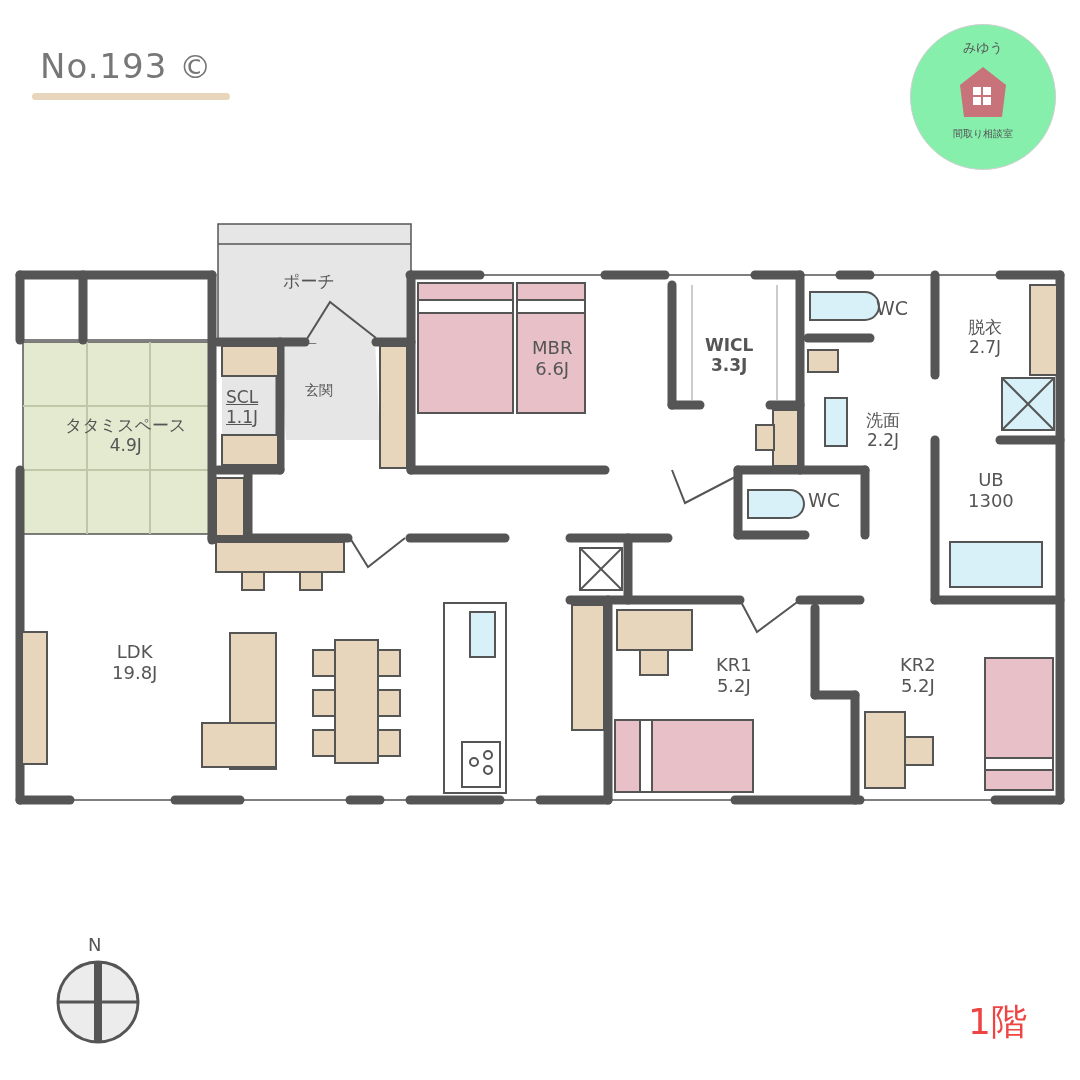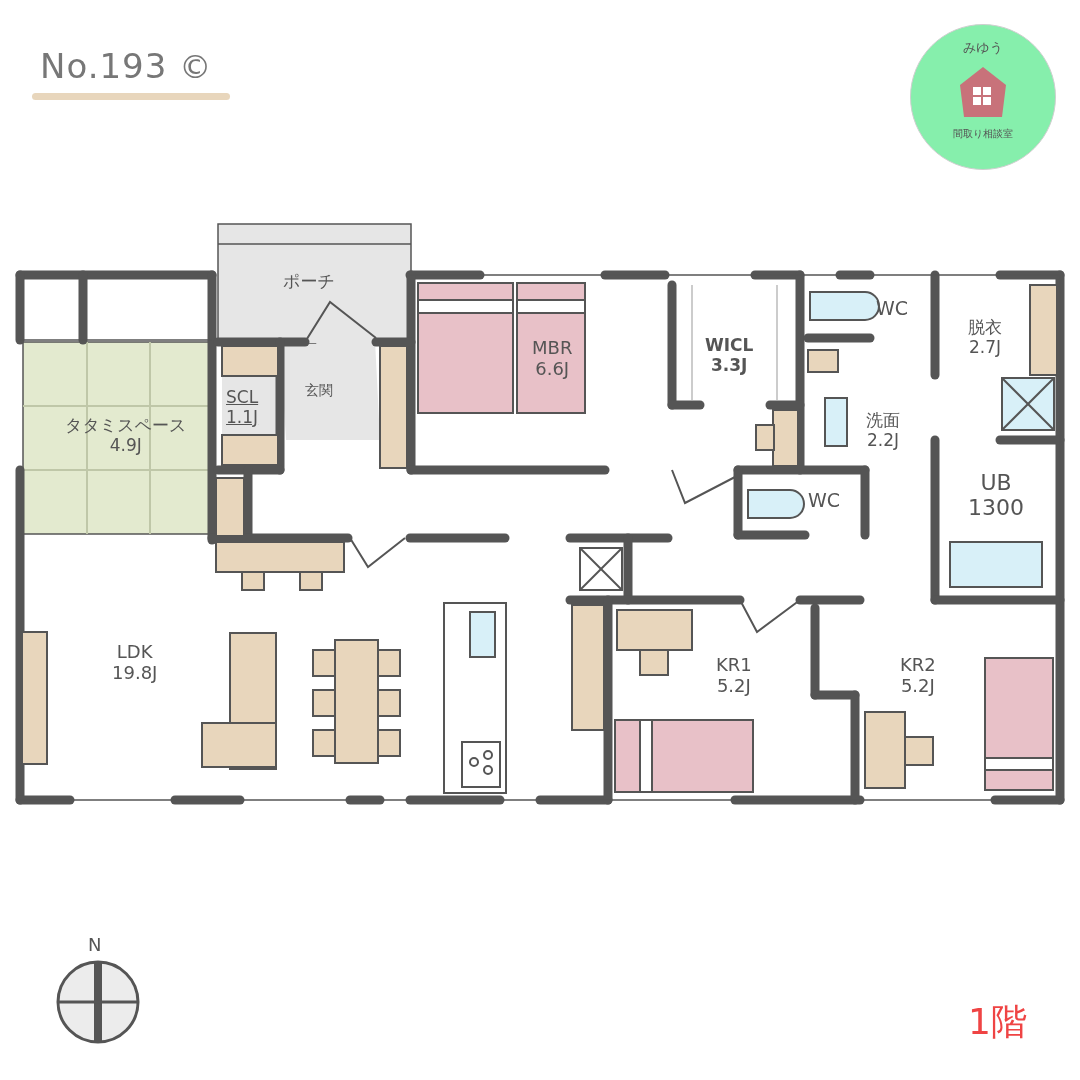--- a/index.html
+++ b/index.html
@@ -233,21 +233,21 @@
 <div class="lbl" style="left:876px;top:298px;font-size:19px;"><span>WC</span></div>
 <div class="lbl" style="left:808px;top:490px;font-size:19px;"><span>WC</span></div>
 <div class="lbl" style="left:866px;top:395px;margin-top:16px;">
     <div>洗面</div>
     <div>2.2J</div>
   </div>
 <div class="lbl" style="left:968px;top:318px;">
     <div>脱衣</div>
     <div>2.7J</div>
   </div>
-<div class="lbl" style="left:968px;top:470px;font-size:22px;">
+<div class="lbl" style="left:968px;top:470px;font-size:18px;">
     <div>UB</div>
     <div>1300</div>
   </div>
 <div class="lbl" style="left:112px;top:642px;font-size:18px;">
     <div>LDK</div>
     <div>19.8J</div>
   </div>
 <div class="lbl" style="left:716px;top:655px;font-size:18px;">
     <div>KR1</div>
     <div>5.2J</div>

